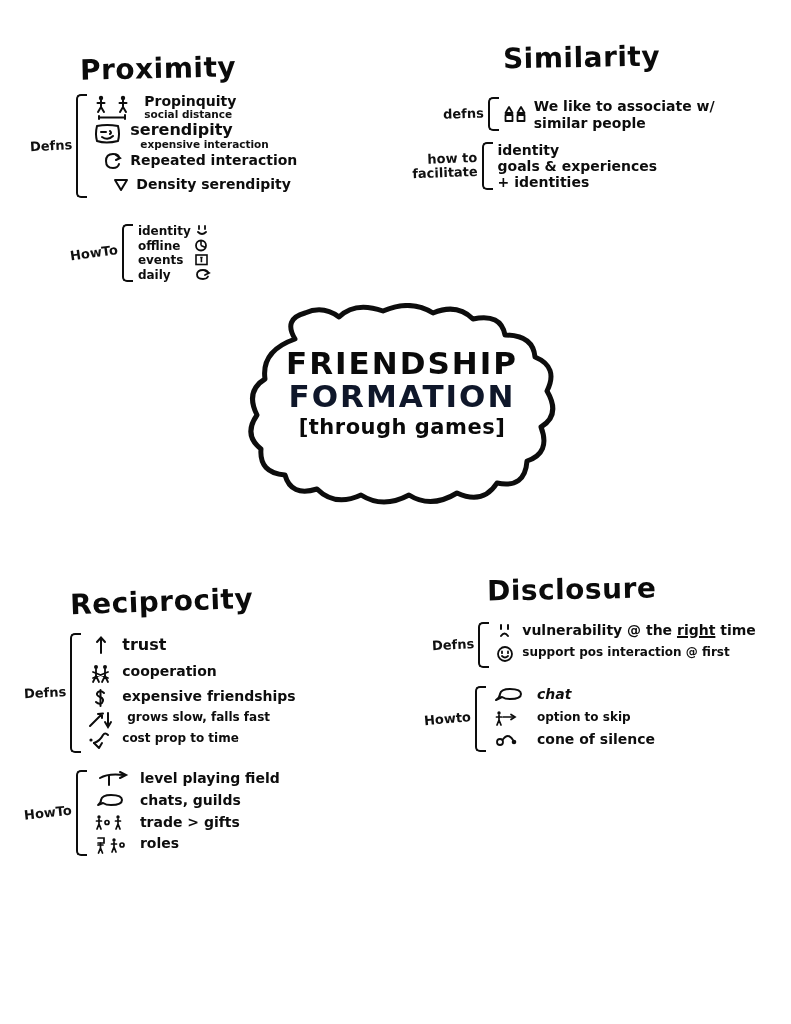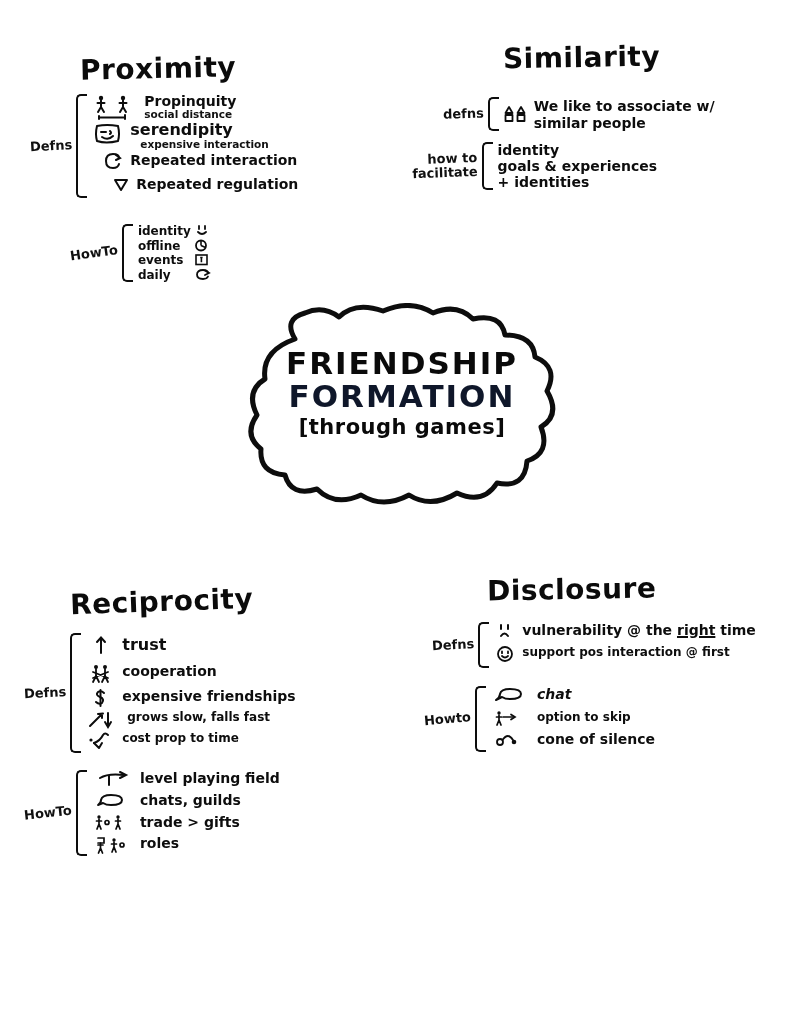--- a/index.html
+++ b/index.html
@@ -163,21 +163,21 @@
         </div>
 
         <div class="row" style="height:22px;">
           <span class="ico" style="margin-left:20px;">
             <svg width="18" height="18" viewBox="0 0 18 18">
               <g stroke="#0d0d0d" stroke-width="2" fill="none" stroke-linejoin="round">
                 <path d="M3 4 L15 4 L9 14 Z"></path>
               </g>
             </svg>
           </span>
-          <span class="txt t-md">Repeated regulation</span>
+          <span class="txt t-md">Density serendipity</span>
         </div>
 
       </div>
     </div>
 
     <div class="group" style="left:70px;top:224px;">
       <div class="grp-label" style="transform:rotate(-8deg);">HowTo</div>
       <div class="bracket" style="height:58px;"></div>
       <div class="rows" style="height:58px;gap:0px;">
 

